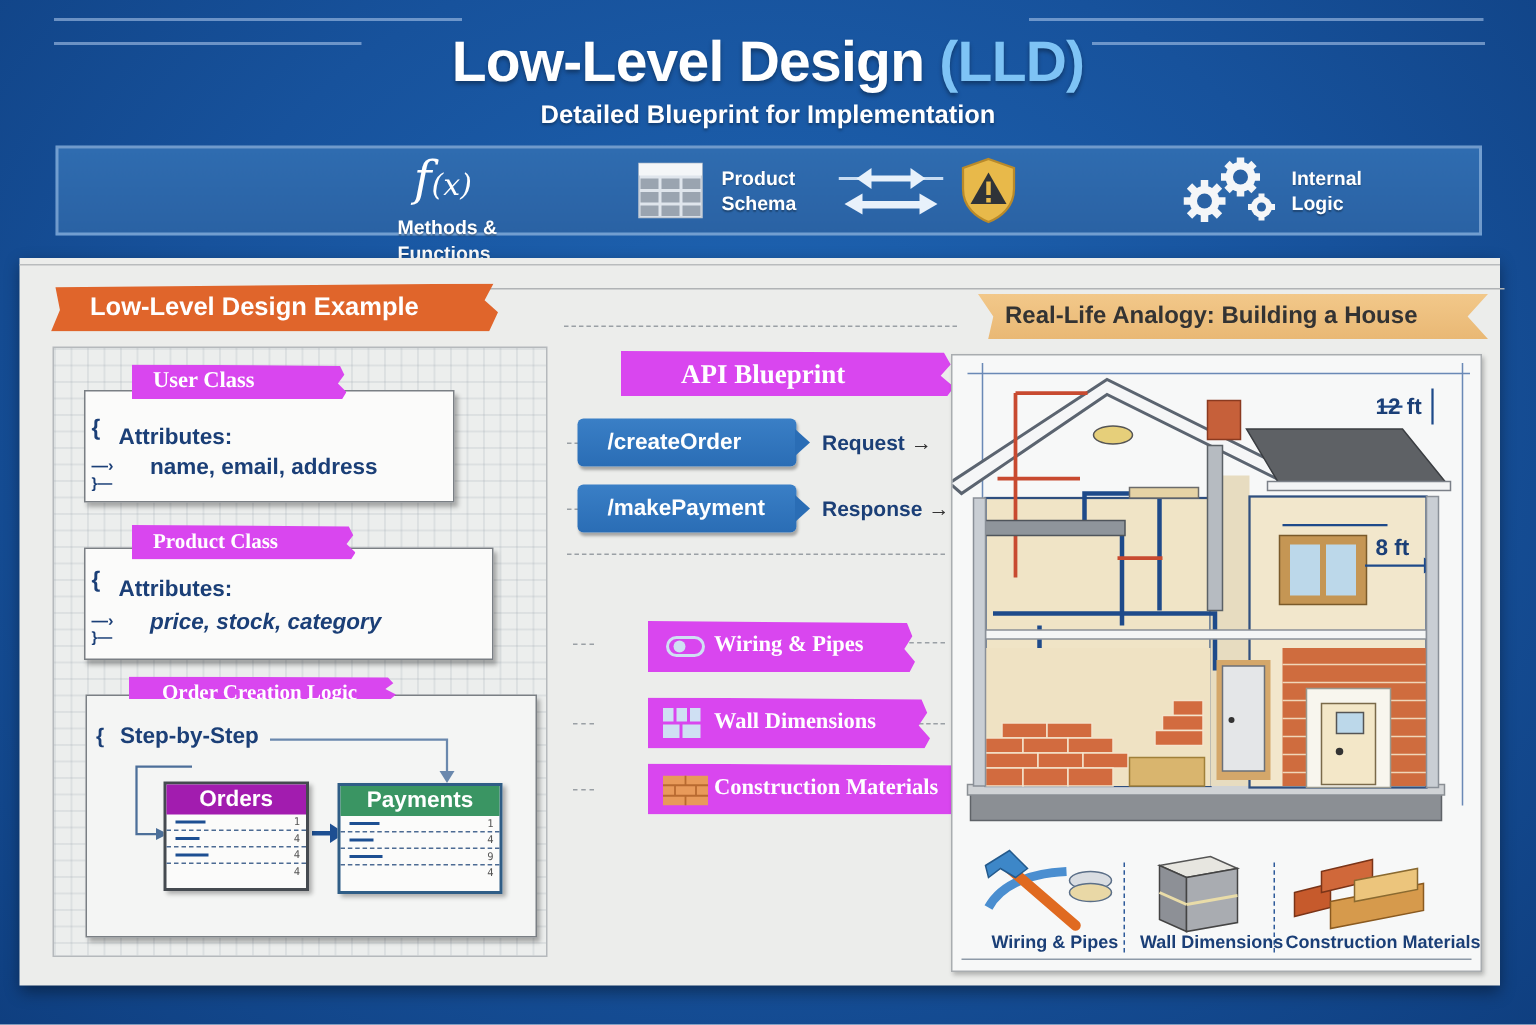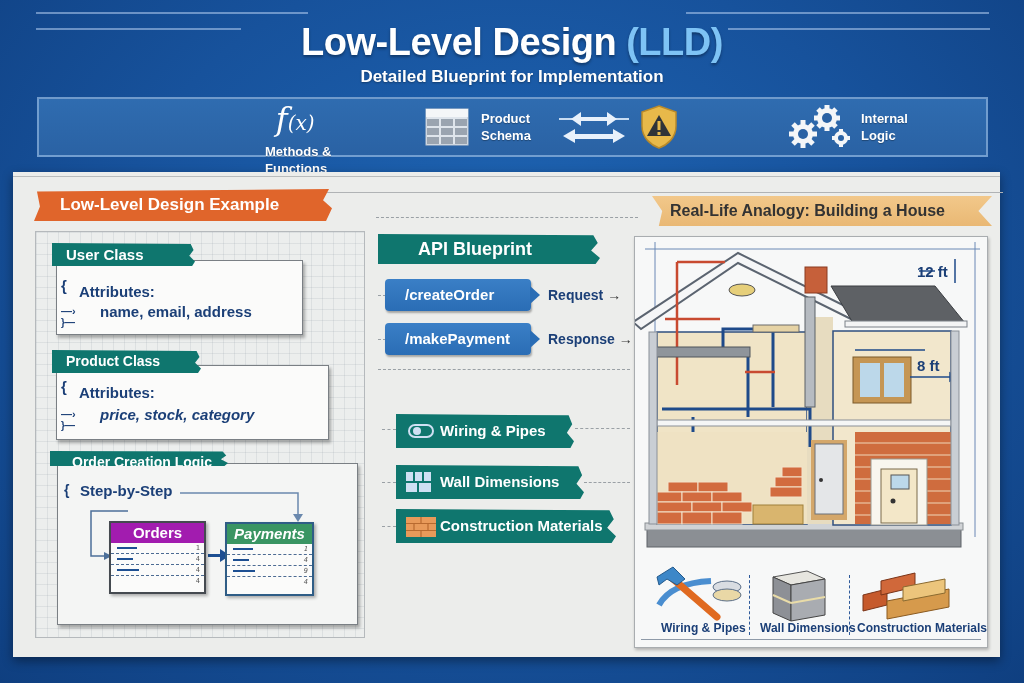--- a/index.html
+++ b/index.html
@@ -30,21 +30,21 @@
   
   .board { position: absolute; top: 172px; left: 13px; width: 987px; height: 485px; background: #ecedeb; box-shadow: 0 4px 10px rgba(0,0,0,0.4); }
   .board-topline { position: absolute; top: 4px; left: 0; right: 0; height: 1px; background: #b9bcbd; }
   .board-secondline { position: absolute; top: 20px; left: 310px; width: 680px; height: 1px; background: #b0b3b5; }
   .grid { background-color: #eceeed;
     background-image: linear-gradient(rgba(150,160,170,0.18) 1px, transparent 1px), linear-gradient(90deg, rgba(150,160,170,0.18) 1px, transparent 1px);
     background-size: 11px 11px; }
 
   
   .tape-orange { position: absolute; background: #e0652b; color: #fff; font-family: "Liberation Sans", sans-serif; font-weight: bold; clip-path: polygon(1% 8%, 99% 0, 97% 35%, 100% 60%, 98% 100%, 0 100%, 2% 55%); }
-  .tape-blue { position: absolute; background: #0f766e; color: #fff; font-family: Liberation Sans, sans-serif; font-weight: bold; clip-path: polygon(0 0, 97% 4%, 99% 30%, 96% 55%, 100% 80%, 98% 100%, 0 100%); }
+  .tape-blue { position: absolute; background: #d946ef; color: #fff; font-family: Liberation Serif, serif; font-weight: bold; clip-path: polygon(0 0, 97% 4%, 99% 30%, 96% 55%, 100% 80%, 98% 100%, 0 100%); margin-left: 36px; }
   .tape-beige { position: absolute; background: linear-gradient(#f2c88a, #e9b874); color: #333; font-family: "Liberation Sans", sans-serif; font-weight: bold; clip-path: polygon(0 0, 100% 0, 96% 50%, 100% 100%, 2% 100%, 3% 50%); }
 
   .left-panel { position: absolute; top: 231px; left: 35px; width: 330px; height: 407px; border: 1px solid #b5b9bc; }
   .card { position: absolute; background: #fbfbfa; border: 1px solid #7a7f84; box-shadow: 2px 3px 3px rgba(0,0,0,0.3); }
   .card .code { color: #1b3f77; font-family: "Liberation Sans", sans-serif; font-weight: bold; }
 
   .tbl { position: absolute; background: #fbfbfa; border: 2px solid #454a50; box-shadow: 2px 2px 3px rgba(0,0,0,0.3); }
   .tbl-head { height: 20px; color: #fff; font-family: "Liberation Sans", sans-serif; font-weight: bold; font-size: 15px; text-align: center; line-height: 20px; }
   .tbl-row { height: 11px; border-bottom: 1px dashed #4c6b93; position: relative; font-size: 7px; color: #555; }
   .tbl-row .bar { position: absolute; left: 6px; top: 4px; height: 2px; background: #1d4f92; }
@@ -214,21 +214,21 @@
     </div>
   <div class="tbl-row">
       <div class="bar" style="width:22px;"></div>
       <span class="num">4</span>
     </div>
   <div class="tbl-row" style="border-bottom:none;">
       <span class="num">4</span>
     </div>
 </div>
 
-<div class="tbl" style="top:522px; left:225px; width:89px; height:74px; border-color:#2f5d86;font-style:italic;">
+<div class="tbl" style="top:522px; left:225px; width:110px; height:74px; border-color:#2f5d86;">
   <div class="tbl-head" style="background:#3a9563;">Payments</div>
   <div class="tbl-row">
       <div class="bar" style="width:20px;"></div>
       <span class="num">1</span>
     </div>
   <div class="tbl-row">
       <div class="bar" style="width:16px;"></div>
       <span class="num">4</span>
     </div>
   <div class="tbl-row">

